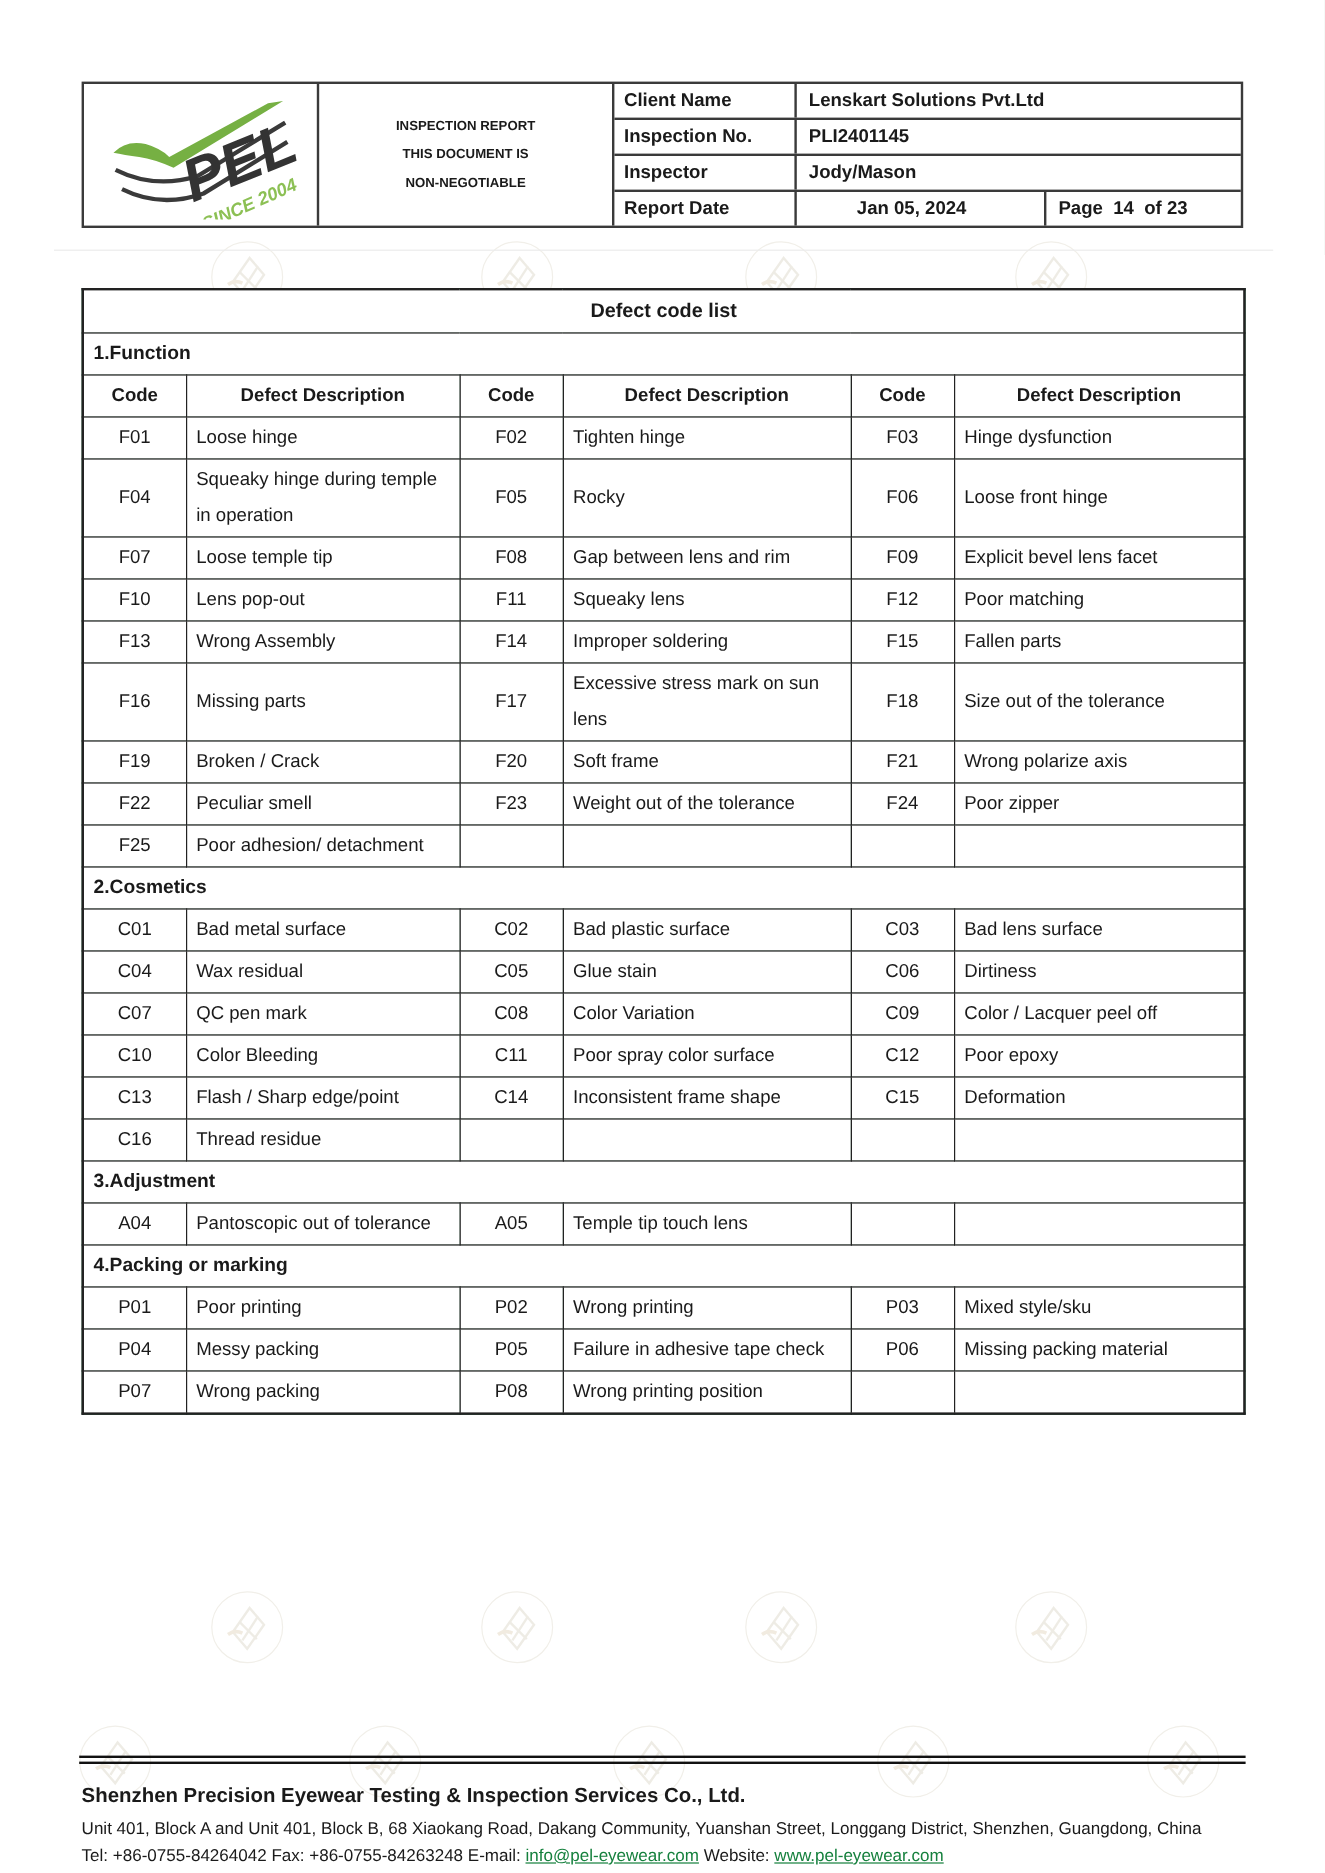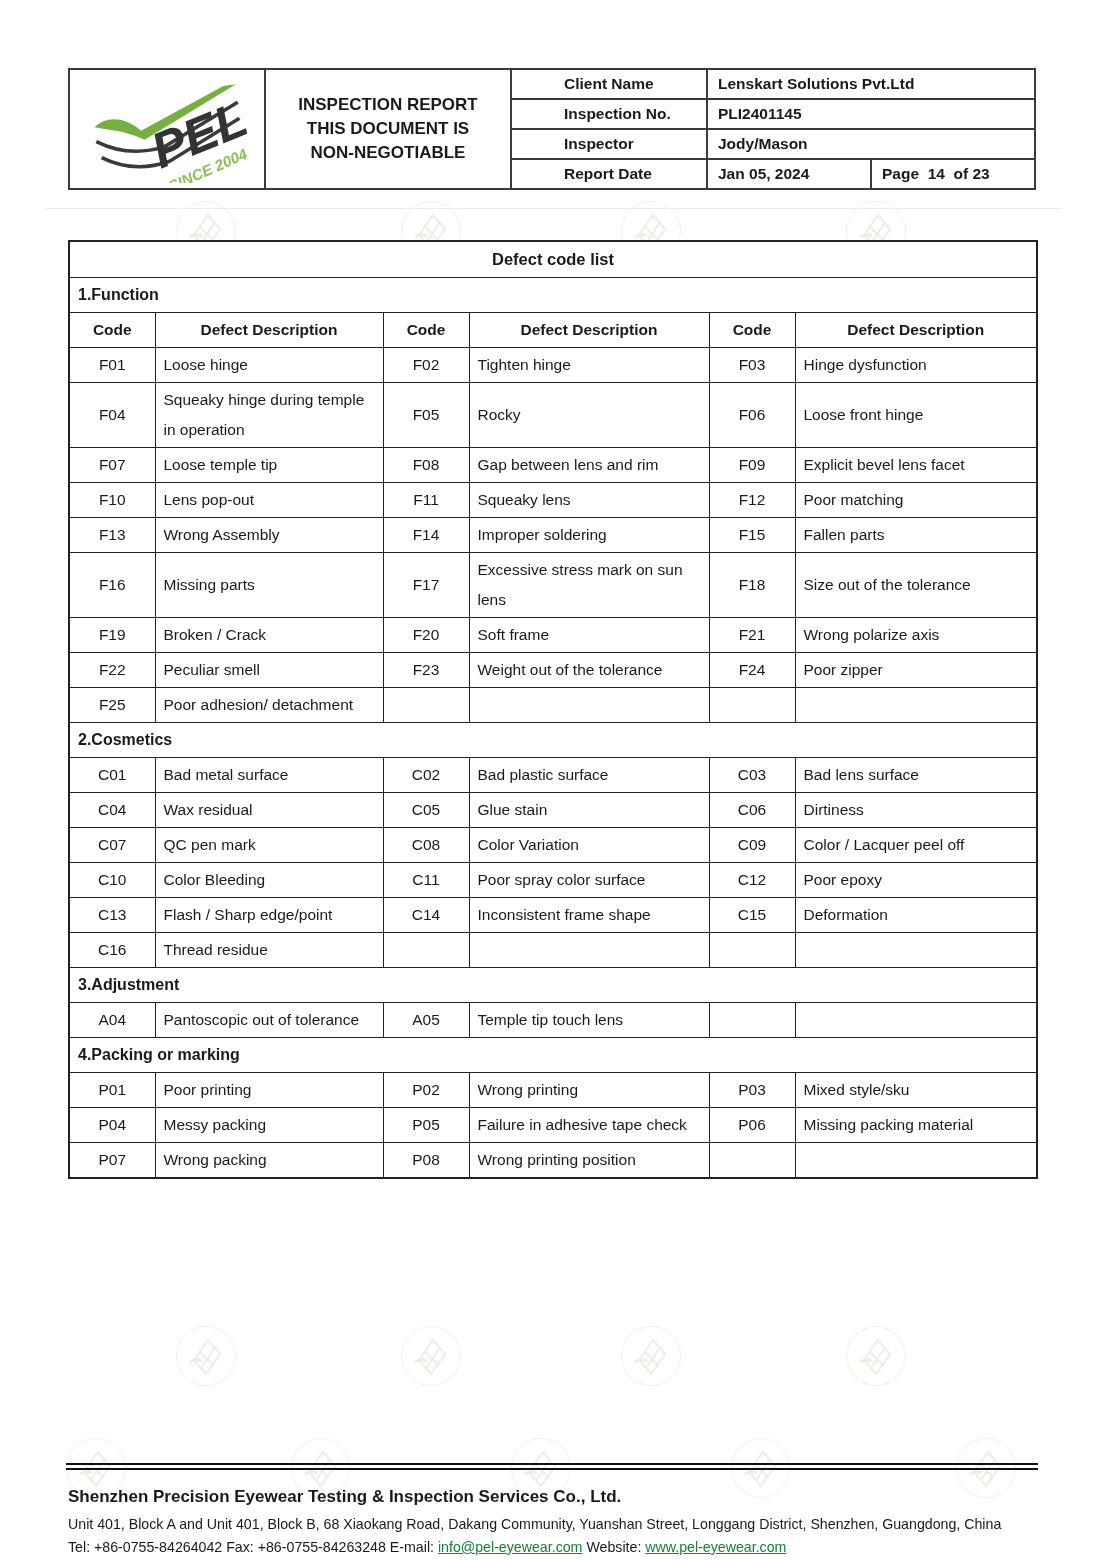--- a/index.html
+++ b/index.html
@@ -18,25 +18,25 @@
 
   
   .header-box{
     position:absolute;left:68px;top:68px;width:968px;height:122px;
     border:2px solid #3a3a3a;display:flex;z-index:2;background:#fff;box-sizing:border-box;
   }
   .logo-cell{width:196px;border-right:2px solid #3a3a3a;display:flex;align-items:center;justify-content:center;box-sizing:border-box;}
   .title-cell{
     width:246px;border-right:2px solid #3a3a3a;box-sizing:border-box;
     display:flex;flex-direction:column;align-items:center;justify-content:center;
-    font-weight:bold;font-size:17px;line-height:24px;text-align:center;
+    font-weight:bold;font-size:11px;line-height:24px;text-align:center;
   }
   .info-cell{flex:1;display:flex;flex-direction:column;}
-  .info-row{flex:1;display:flex;border-bottom:2px solid #3a3a3a;box-sizing:border-box;padding-left:44px;}
-  .info-row:last-child{border-bottom:none;}
+  .info-row{flex:1;display:flex;border-bottom:2px solid #3a3a3a;box-sizing:border-box;}
+  .info-row:last-child{border-bottom:none;gap:40px;}
   .info-label{
     width:152px;border-right:2px solid #3a3a3a;box-sizing:border-box;
     font-weight:bold;font-size:15.5px;display:flex;align-items:center;padding-left:8px;
   }
   .info-value{flex:1;font-weight:bold;font-size:15.5px;display:flex;align-items:center;padding-left:10px;}
   .info-page{
     width:164px;border-left:2px solid #3a3a3a;box-sizing:border-box;
     font-weight:bold;font-size:15.5px;display:flex;align-items:center;padding-left:10px;white-space:pre;
   }
 

